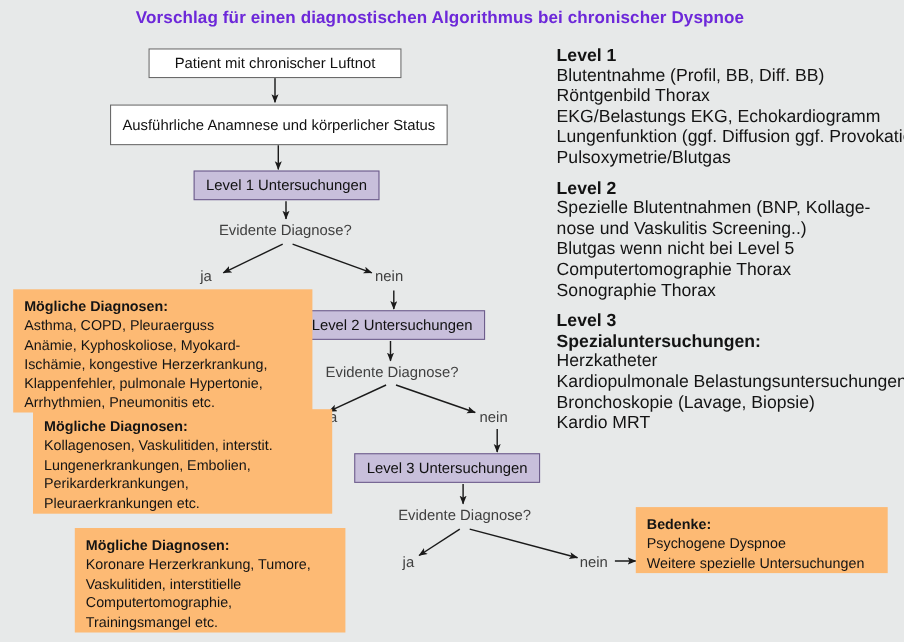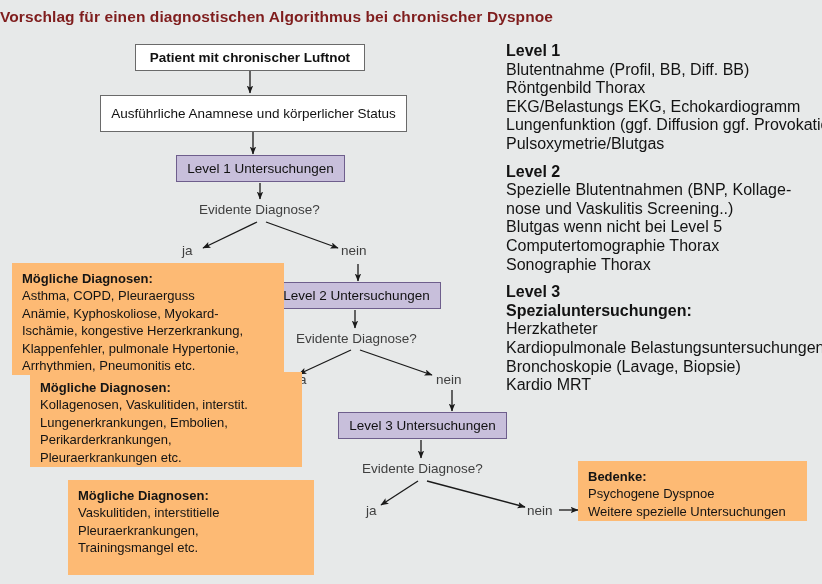--- a/index.html
+++ b/index.html
@@ -18,41 +18,41 @@
     position:absolute;
     left:0; top:0;
     width:822px; height:584px;
     pointer-events:none;
   }
 
   .title{
     position:absolute;
     left:0; top:8px;
     width:800px;
-    text-align:left;
+    text-align:center;
     font-size:15.5px;
     font-weight:bold;
-    color:#7f1d1d;
+    color:#6d28d9;
     letter-spacing:0.1px;
   }
 
   
   .fbox{
     position:absolute;
     box-sizing:border-box;
     display:flex;
     align-items:center;
     justify-content:center;
     background:#ffffff;
     border:1.5px solid #6a6a6a;
     color:#111;
     font-size:13.5px;
     white-space:nowrap;
   }
-  .fbox.bold{font-weight:bold;}
+  .fbox.bold{font-weight:normal;}
   .fbox.purple{
     background:#c8bfdb;
     border:1.5px solid #6e5e8c;
     font-size:13.5px;
   }
 
   
   .gbox{
     position:absolute;
     box-sizing:border-box;
@@ -128,21 +128,21 @@
   <div class="title">Vorschlag für einen diagnostischen Algorithmus bei chronischer Dyspnoe</div>
 
   <div class="fbox bold" style="left:135px; top:44px; width:230px; height:27px;">Patient mit chronischer Luftnot</div>
 
   <div class="fbox" style="left:100px; top:95px; width:307px; height:37px;">Ausführliche Anamnese und körperlicher Status</div>
 
   <div class="fbox purple" style="left:176px; top:155px; width:169px; height:27px;">Level 1 Untersuchungen</div>
 
   <div class="fbox purple" style="left:272px; top:282px; width:169px; height:27px;">Level 2 Untersuchungen</div>
 
-  <div class="fbox purple" style="left:338px; top:412px; width:169px; height:27px;">Level 3 Untersuchungen</div>
+  <div class="fbox purple" style="left:322px; top:412px; width:169px; height:27px;">Level 3 Untersuchungen</div>
 
   <div class="lbl" style="left:199px; top:202px;">Evidente Diagnose?</div>
   <div class="lbl" style="left:296px; top:331px;">Evidente Diagnose?</div>
   <div class="lbl" style="left:362px; top:461px;">Evidente Diagnose?</div>
 
   <div class="lbl" style="left:182px; top:243px;">ja</div>
   <div class="lbl" style="left:341px; top:243px;">nein</div>
 
   <div class="lbl" style="left:296px; top:372px;">ja</div>
   <div class="lbl" style="left:436px; top:372px;">nein</div>
@@ -162,22 +162,23 @@
   <div class="gbox" style="left:30px; top:372px; width:272px; height:95px;">
     <span class="hd">Mögliche Diagnosen:</span>
     <span class="ln">Kollagenosen, Vaskulitiden, interstit.</span>
     <span class="ln">Lungenerkrankungen, Embolien,</span>
     <span class="ln">Perikarderkrankungen,</span>
     <span class="ln">Pleuraerkrankungen etc.</span>
   </div>
 
   <div class="gbox" style="left:68px; top:480px; width:246px; height:95px;">
     <span class="hd">Mögliche Diagnosen:</span>
+    <span class="ln">Koronare Herzerkrankung, Tumore,</span>
     <span class="ln">Vaskulitiden, interstitielle</span>
-    <span class="ln">Pleuraerkrankungen,</span>
+    <span class="ln">Computertomographie,</span>
     <span class="ln">Trainingsmangel etc.</span>
   </div>
 
   <div class="gbox" style="left:578px; top:461px; width:229px; height:60px;">
     <span class="hd">Bedenke:</span>
     <span class="ln">Psychogene Dyspnoe</span>
     <span class="ln">Weitere spezielle Untersuchungen</span>
   </div>
 
   <div class="rcol" style="left:506px; top:42px;">

